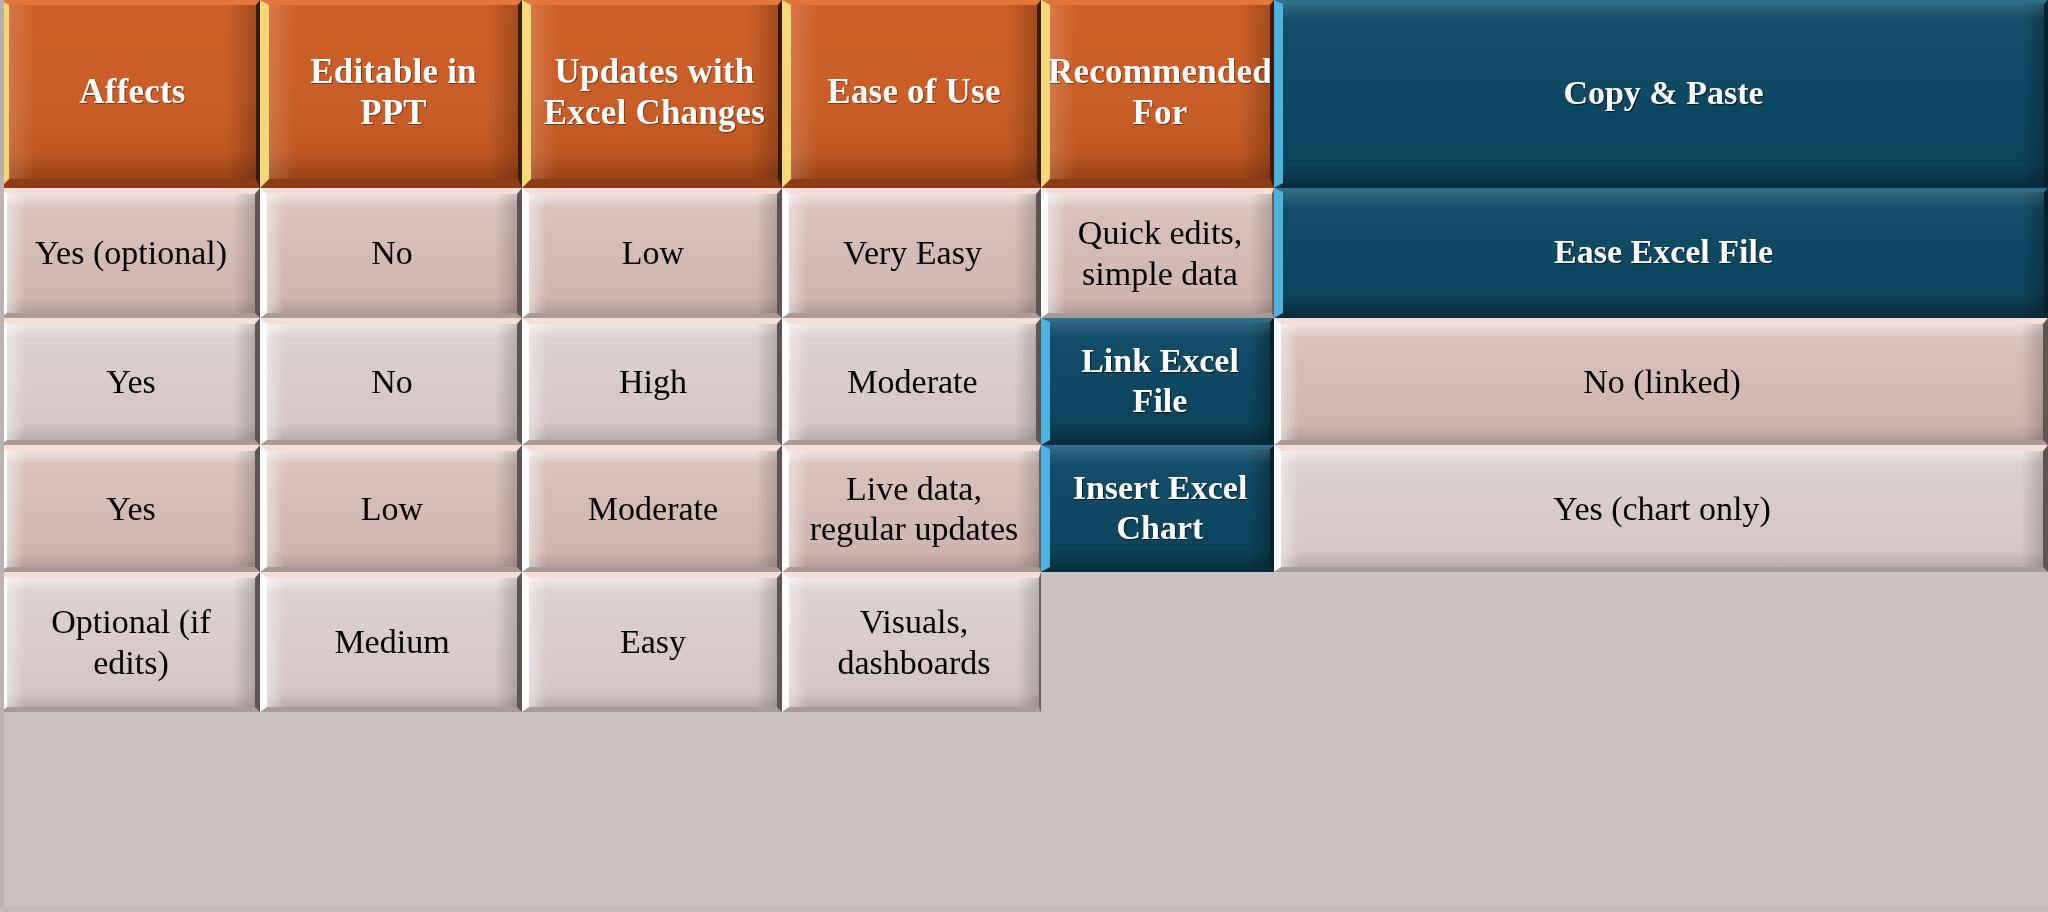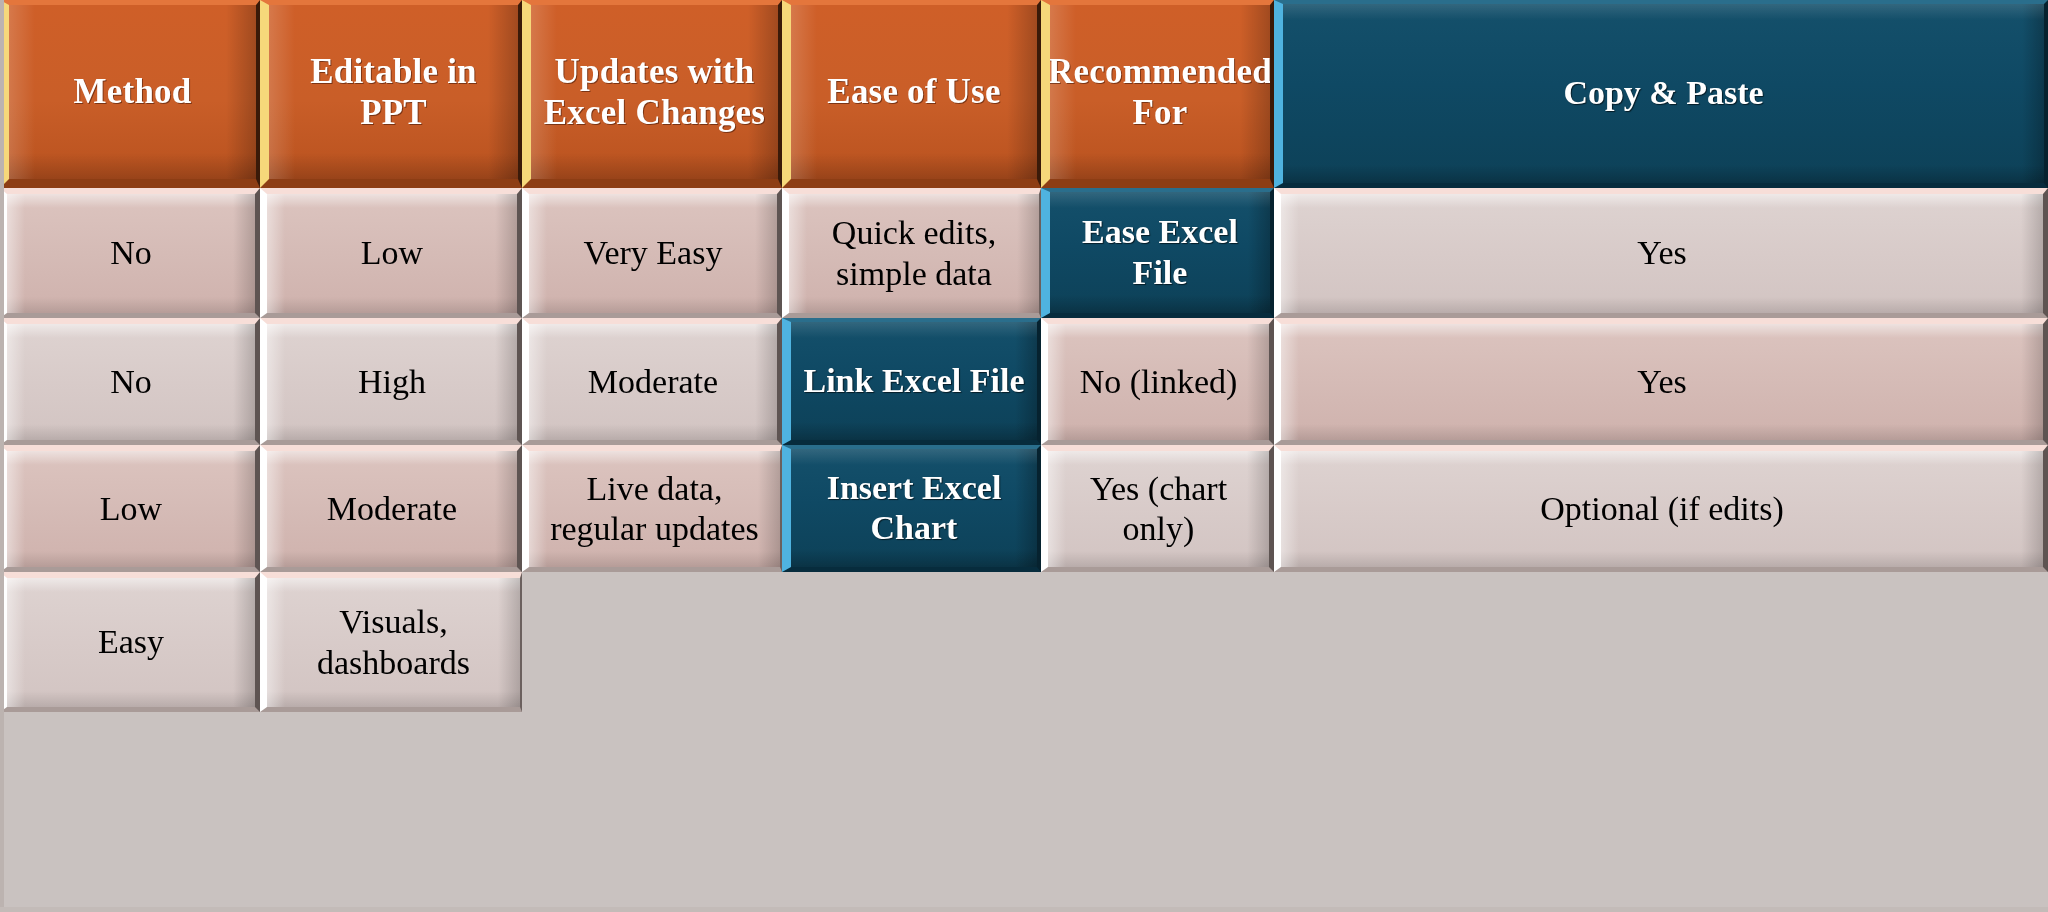--- a/index.html
+++ b/index.html
@@ -150,37 +150,40 @@
 </head>
 <body>
 
 <div id="table-root">
   <div class="edge-left"></div>
   <div class="edge-bottom"></div>
 
   <div class="table-grid">
 
     <div class="cell hcell first">
-      <span class="txt">Method</span>
+      <span class="txt">Affects</span>
     </div>
     <div class="cell hcell">
       <span class="txt">Editable in PPT</span>
     </div>
     <div class="cell hcell">
       <span class="txt">Updates with Excel Changes</span>
     </div>
     <div class="cell hcell">
       <span class="txt">Ease of Use</span>
     </div>
     <div class="cell hcell">
       <span class="txt">Recommended For</span>
     </div>
 
     <div class="cell mcell">
       <span class="txt">Copy &amp; Paste</span>
+    </div>
+    <div class="cell bcell pink">
+      <span class="txt">Yes (optional)</span>
     </div>
     <div class="cell bcell pink">
       <span class="txt">No</span>
     </div>
     <div class="cell bcell pink">
       <span class="txt">Low</span>
     </div>
     <div class="cell bcell pink">
       <span class="txt">Very Easy</span>
     </div>
@@ -226,20 +229,23 @@
     <div class="cell mcell">
       <span class="txt">Insert Excel Chart</span>
     </div>
     <div class="cell bcell gray">
       <span class="txt">Yes (chart only)</span>
     </div>
     <div class="cell bcell gray">
       <span class="txt">Optional (if edits)</span>
     </div>
     <div class="cell bcell gray">
+      <span class="txt">Medium</span>
+    </div>
+    <div class="cell bcell gray">
       <span class="txt">Easy</span>
     </div>
     <div class="cell bcell gray lastcol">
       <span class="txt">Visuals, dashboards</span>
     </div>
 
   </div>
 </div>
 
 </body></html>

